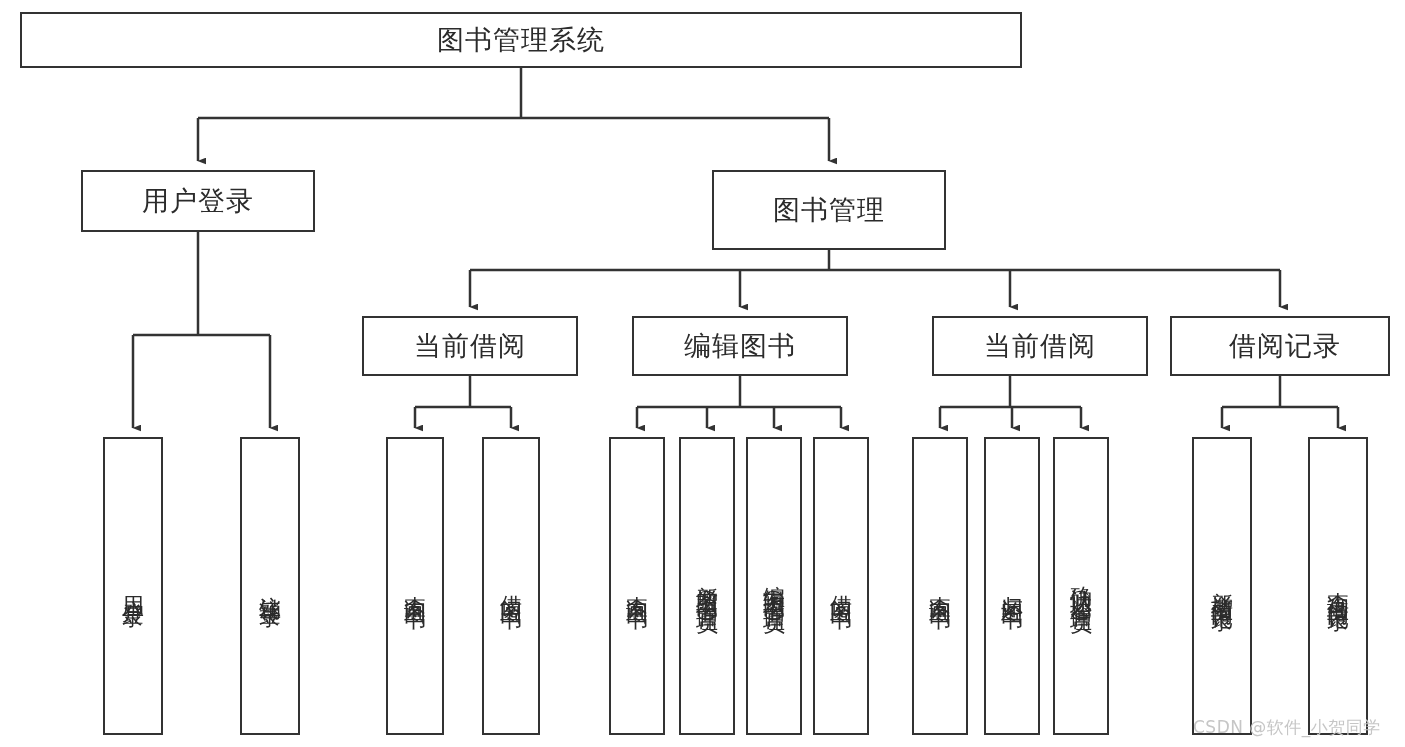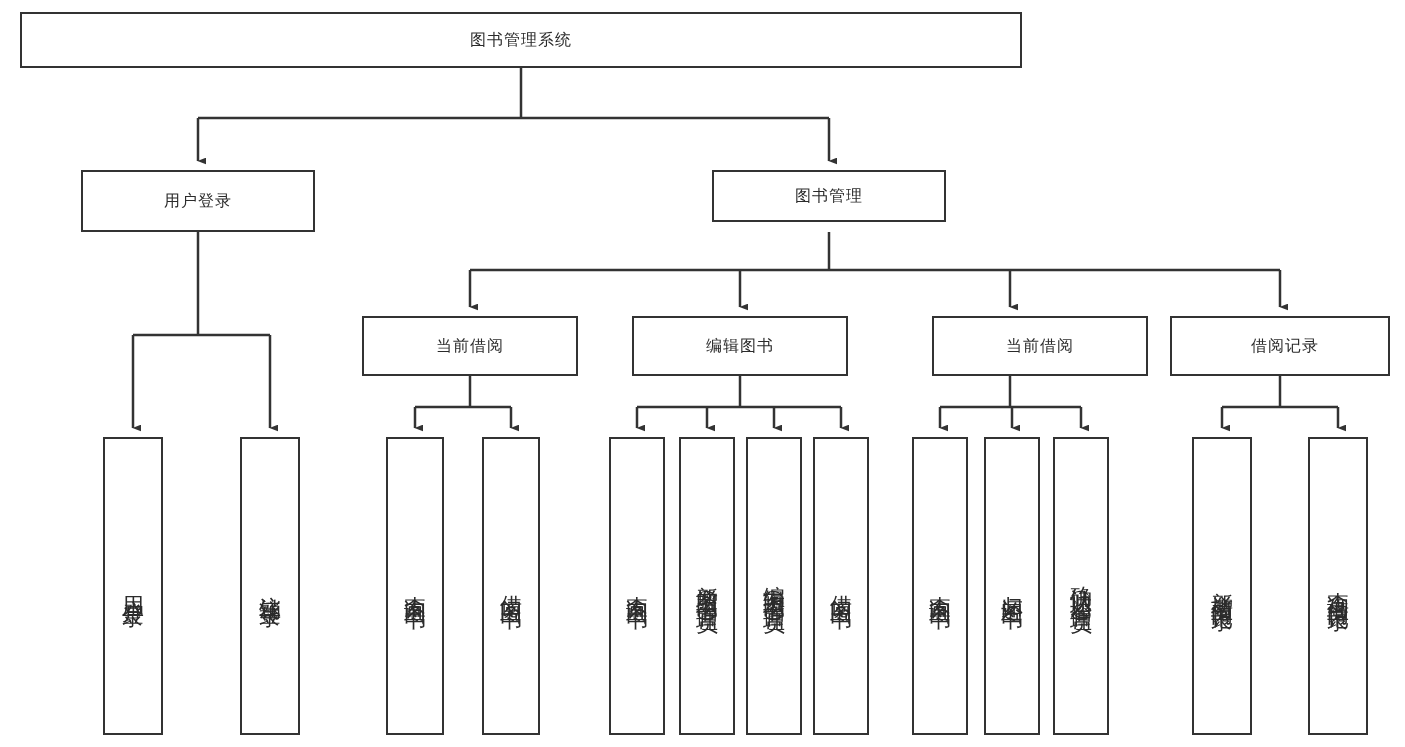--- a/index.html
+++ b/index.html
@@ -37,21 +37,21 @@
     justify-content: center;
     overflow: hidden;
   }
   .node-label {
     color: #2b2b2b;
     letter-spacing: 1px;
     white-space: nowrap;
     line-height: 1.18;
   }
   .node-horizontal .node-label {
-    font-size: 16px;
+    font-size: 27px;
   }
   .node-vertical {
     align-items: center;
     justify-content: center;
   }
   .node-vertical .node-label {
     writing-mode: vertical-rl;
     text-orientation: upright;
     font-size: 22px;
     letter-spacing: 4px;
@@ -115,21 +115,21 @@
       </g>
   </svg>
 
   <div id="node-layer">
       <div class="node-box node-horizontal" style="left: 20px; top: 12px; width: 1002px; height: 56px;">
         <span class="node-label">图书管理系统</span>
       </div>
       <div class="node-box node-horizontal" style="left: 81px; top: 170px; width: 234px; height: 62px;">
         <span class="node-label">用户登录</span>
       </div>
-      <div class="node-box node-horizontal" style="left: 712px; top: 170px; width: 234px; height: 52px;">
+      <div class="node-box node-horizontal" style="left: 712px; top: 170px; width: 234px; height: 80px;">
         <span class="node-label">图书管理</span>
       </div>
       <div class="node-box node-horizontal" style="left: 362px; top: 316px; width: 216px; height: 60px;">
         <span class="node-label">当前借阅</span>
       </div>
       <div class="node-box node-horizontal" style="left: 632px; top: 316px; width: 216px; height: 60px;">
         <span class="node-label">编辑图书</span>
       </div>
       <div class="node-box node-horizontal" style="left: 932px; top: 316px; width: 216px; height: 60px;">
         <span class="node-label">当前借阅</span>
@@ -171,14 +171,15 @@
         <span class="node-label">确认归还（管理员）</span>
       </div>
       <div class="node-box node-vertical" style="left: 1192px; top: 437px; width: 60px; height: 298px;">
         <span class="node-label">新增借阅记录</span>
       </div>
       <div class="node-box node-vertical" style="left: 1308px; top: 437px; width: 60px; height: 298px;">
         <span class="node-label">查询借阅记录</span>
       </div>
     </div>
 
+  <div class="watermark" style="left: 1193px; top: 716px; color: rgb(198, 198, 198);">CSDN @软件_小贺同学</div>
 
 </div>
 
 </body></html>

